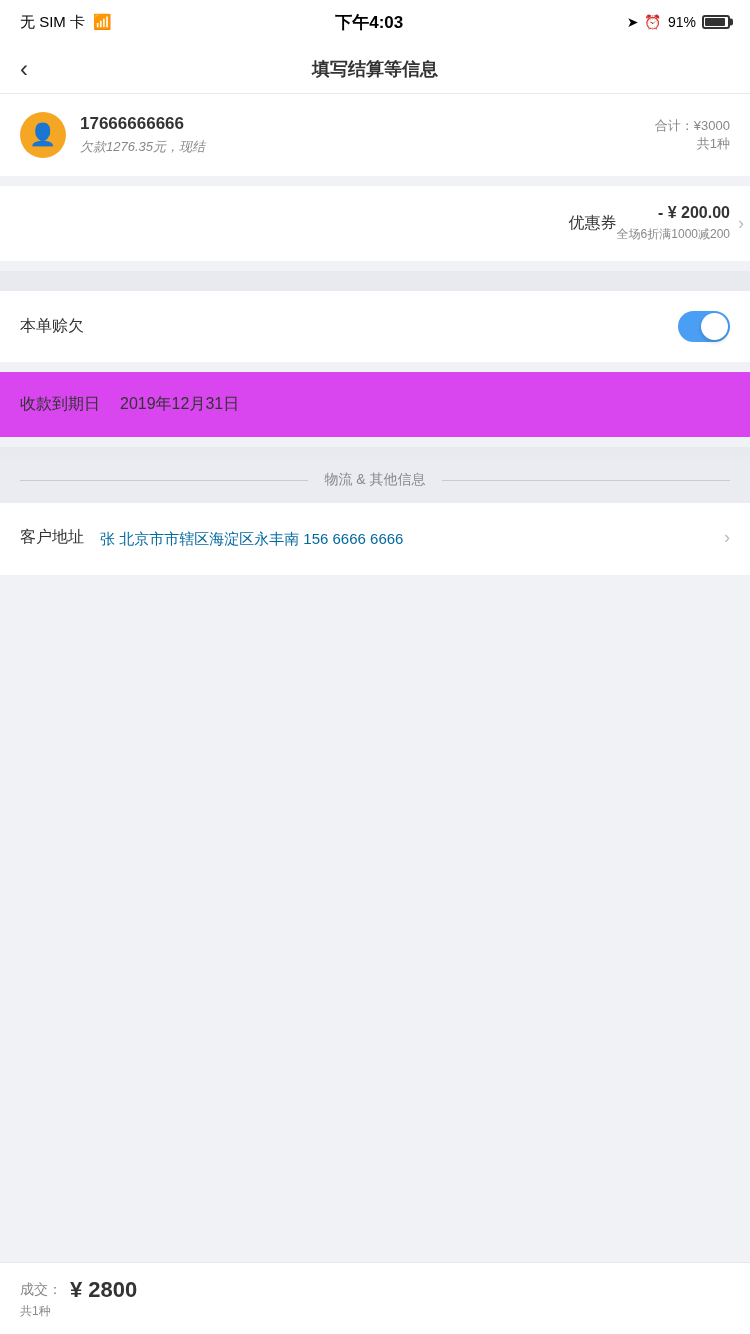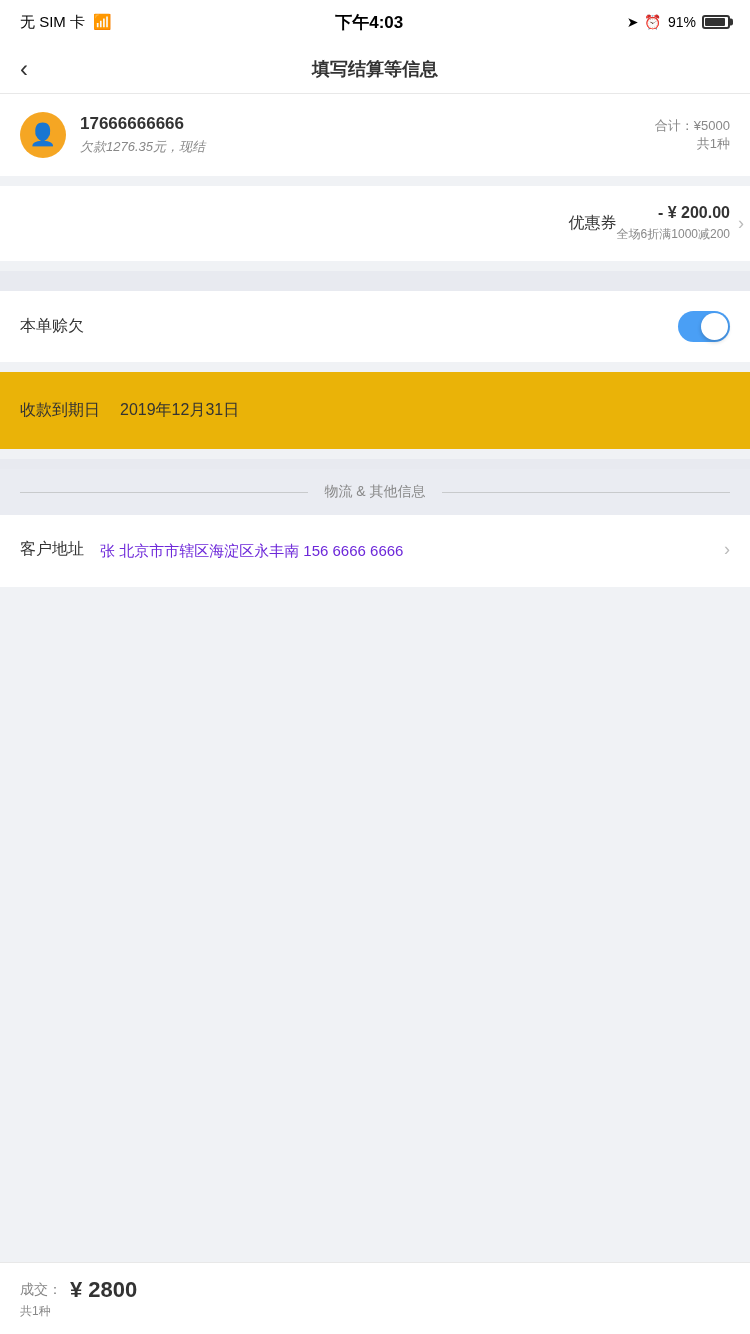--- a/index.html
+++ b/index.html
@@ -177,22 +177,22 @@
       padding: 20px 20px;
       margin-bottom: 10px;
       display: flex;
       align-items: center;
       justify-content: space-between;
     }
     .debt-label { font-size: 16px; color: #333; }
 
     
     .due-date-section {
-      background: #eab308;
-      padding: 28px 20px;
+      background: #d946ef;
+      padding: 22px 20px;
       margin-bottom: 10px;
       display: flex;
       align-items: center;
       gap: 20px;
     }
     .due-date-label { font-size: 16px; color: #333; }
     .due-date-value { font-size: 16px; color: #333; }
 
     
     .logistics-header {
@@ -215,21 +215,21 @@
     
     .address-section {
       background: #fff;
       padding: 24px 20px;
       display: flex;
       align-items: flex-start;
       justify-content: space-between;
       margin-bottom: 8px;
     }
     .address-label { font-size: 16px; color: #333; min-width: 70px; }
-    .address-value { font-size: 15px; color: #6d28d9; flex: 1; margin: 0 10px; line-height: 1.6; }
+    .address-value { font-size: 15px; color: #0369a1; flex: 1; margin: 0 10px; line-height: 1.6; }
 
     
     .gray-area {
       background: #f0f2f5;
       height: 200px;
     }
 
     
     .bottom-bar {
       position: fixed;
@@ -308,21 +308,21 @@
       <div class="avatar">
         <span>👤</span>
       </div>
       <div class="customer-info">
         <span class="customer-phone">17666666666</span>
         <span class="customer-debt">欠款1276.35元，现结</span>
       </div>
     </div>
     <div class="customer-right">
       <div class="total-label">
-        <span>合计：</span><span>¥5000</span>
+        <span>合计：</span><span>¥3000</span>
       </div>
       <div class="total-count">共1种</div>
     </div>
   </div>
 
   <div class="coupon-row">
     <span class="coupon-label">优惠券</span>
     <div class="coupon-right">
       <div class="inline-right">
         <span class="coupon-discount">- ¥ 200.00</span>

